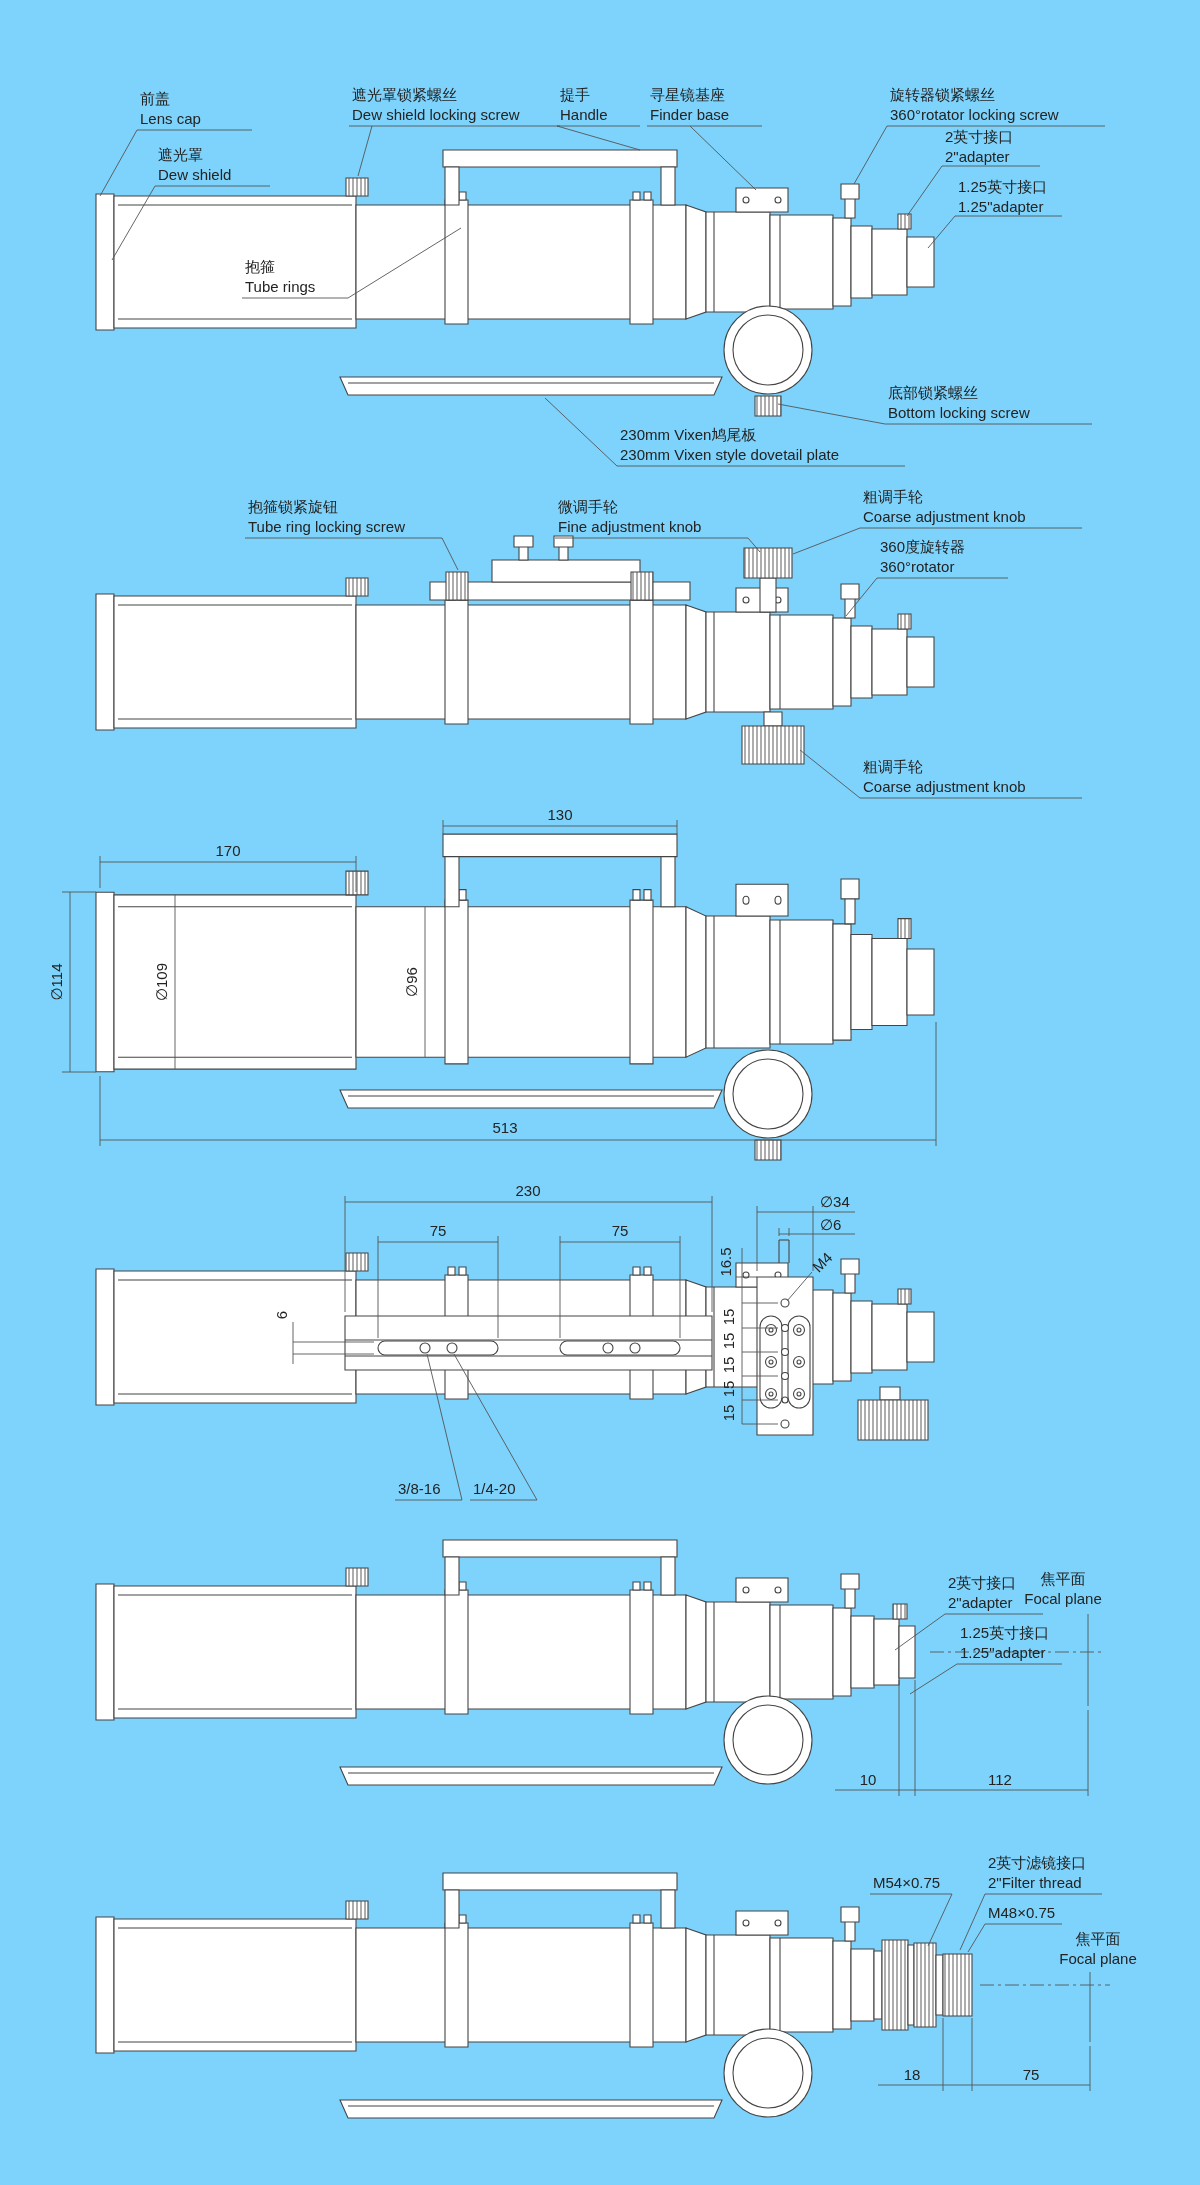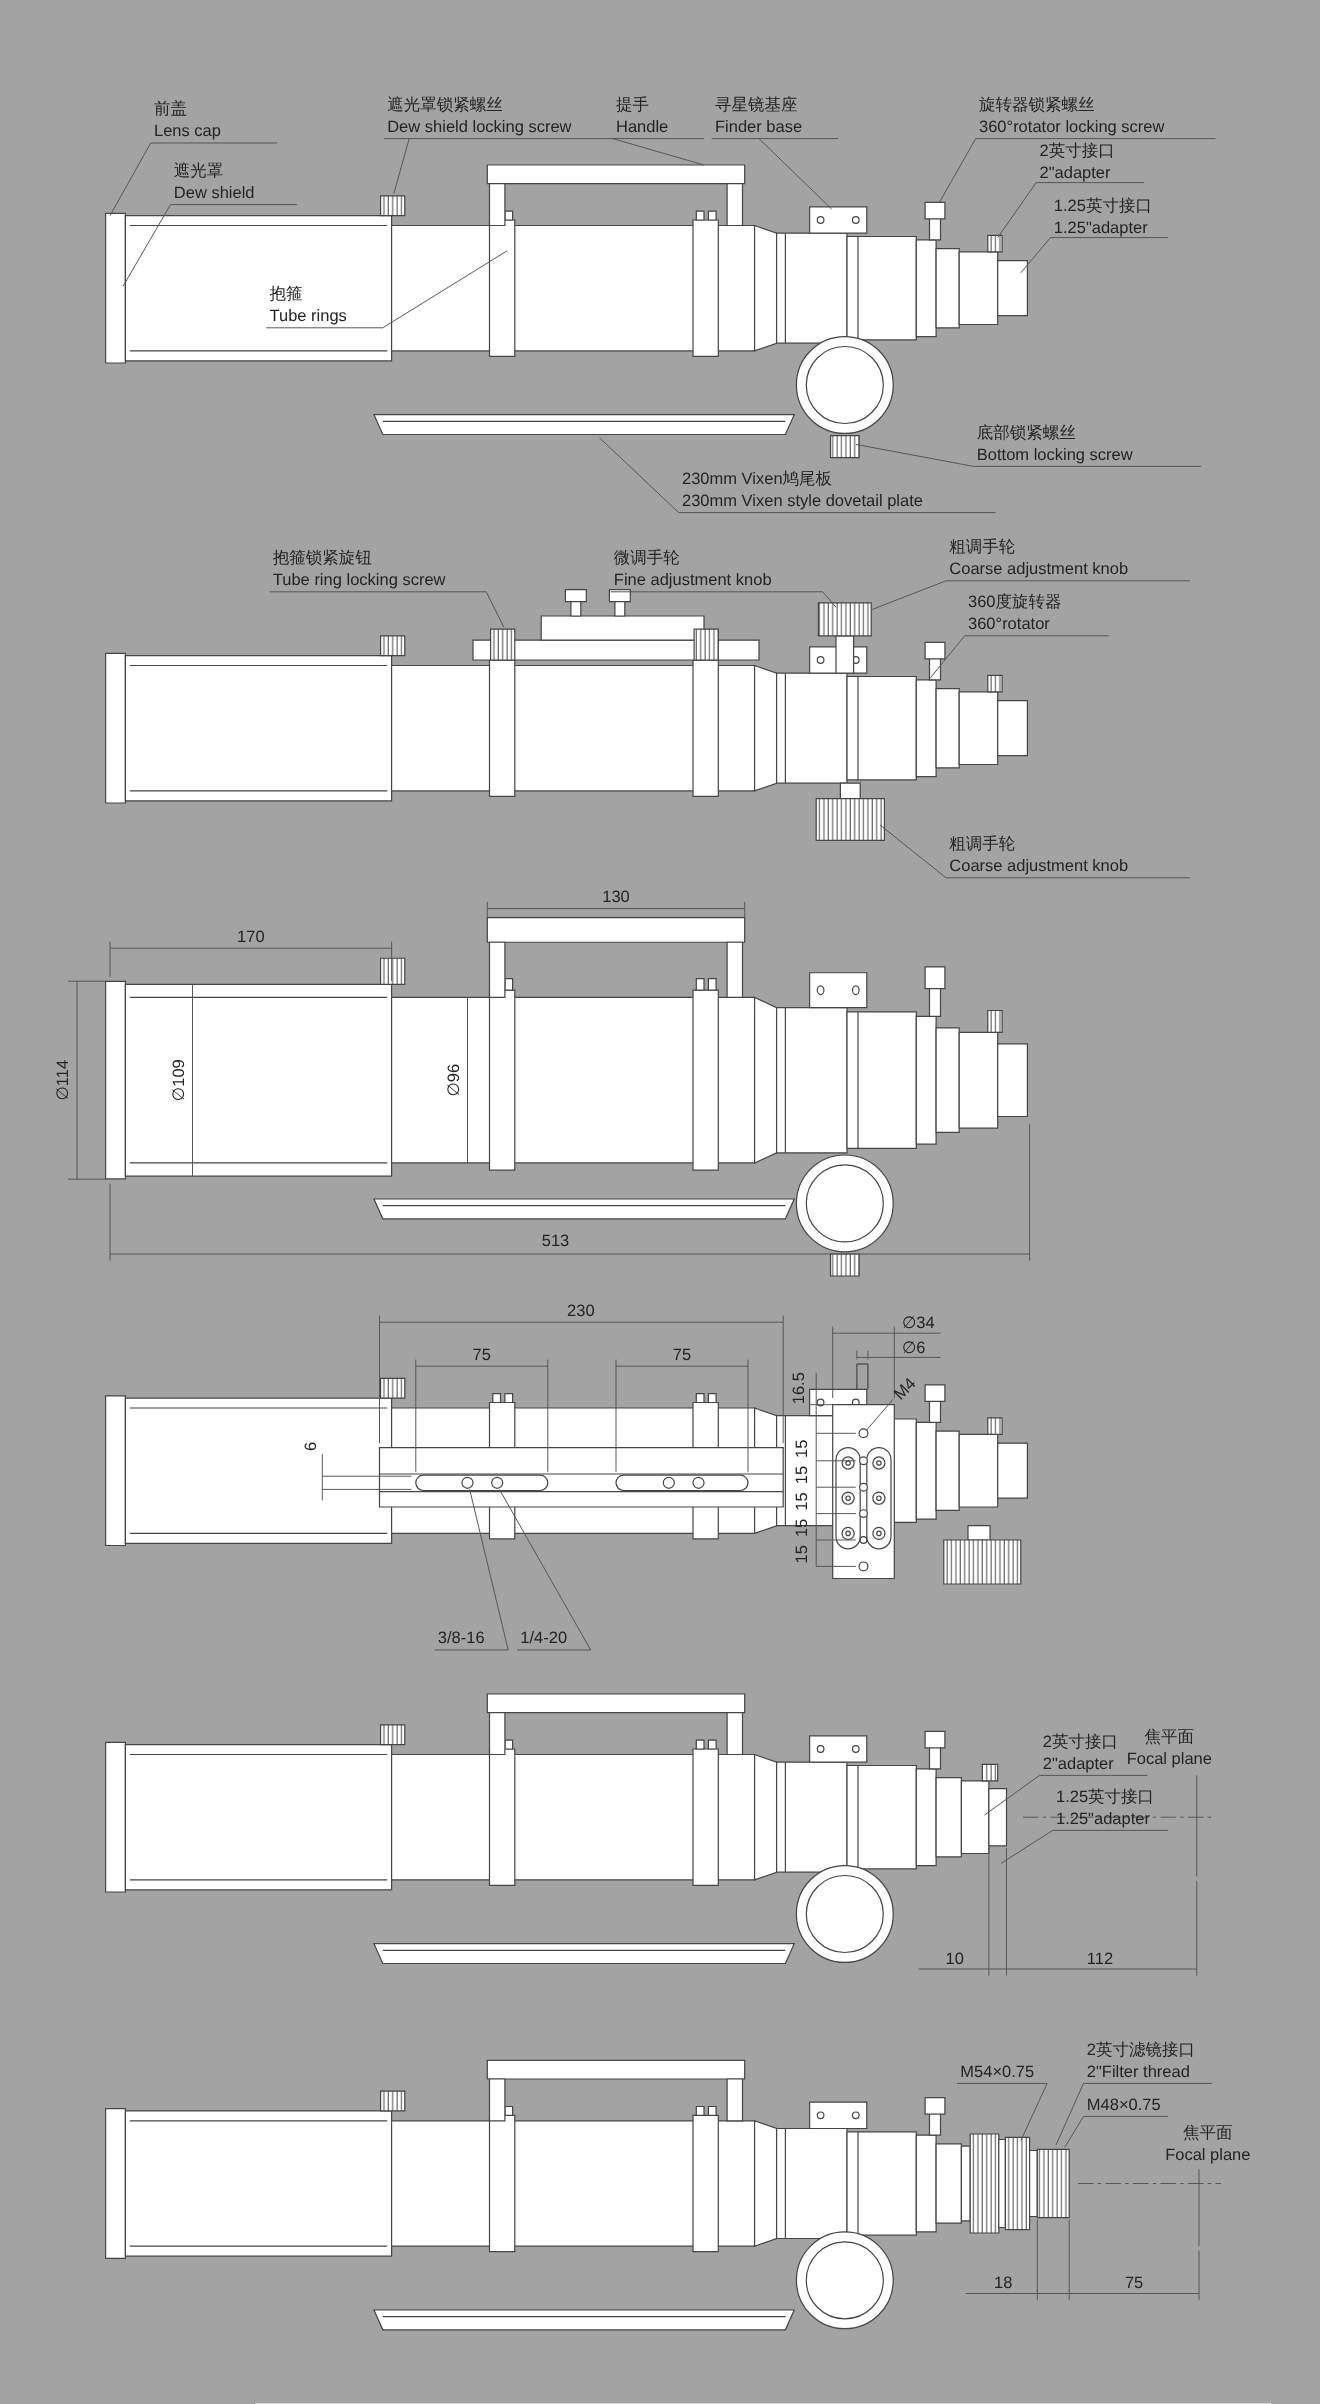--- a/index.html
+++ b/index.html
@@ -1,16 +1,16 @@
 <!DOCTYPE html>
 <html><head>
 <meta charset="utf-8">
 <style>
   html,body{margin:0;padding:0;background:#fff;}
-  #stage{position:relative;width:1200px;height:2185px;background:#a3a3a3;overflow:hidden;
+  #stage{position:relative;width:1200px;height:2185px;background:#7dd3fc;overflow:hidden;
          font-family:"Liberation Sans","DejaVu Sans",sans-serif;}
   svg{position:absolute;top:0;left:0;}
   svg *{vector-effect:non-scaling-stroke;}
   .s rect,.s polygon,.s circle,.s ellipse,.s path{fill:#ffffff;stroke:#454545;stroke-width:1.1;}
   .s line{stroke:#454545;stroke-width:1.1;fill:none;}
   .k{fill:url(#kn) !important;}
   .d{stroke:#555555;stroke-width:0.9;fill:none;}
   .cl{stroke:#555555;stroke-width:0.9;fill:none;stroke-dasharray:14 4 3 4;}
   text{fill:#232323;stroke:none;font-size:15px;font-family:"Liberation Sans","DejaVu Sans",sans-serif;}
 </style>

